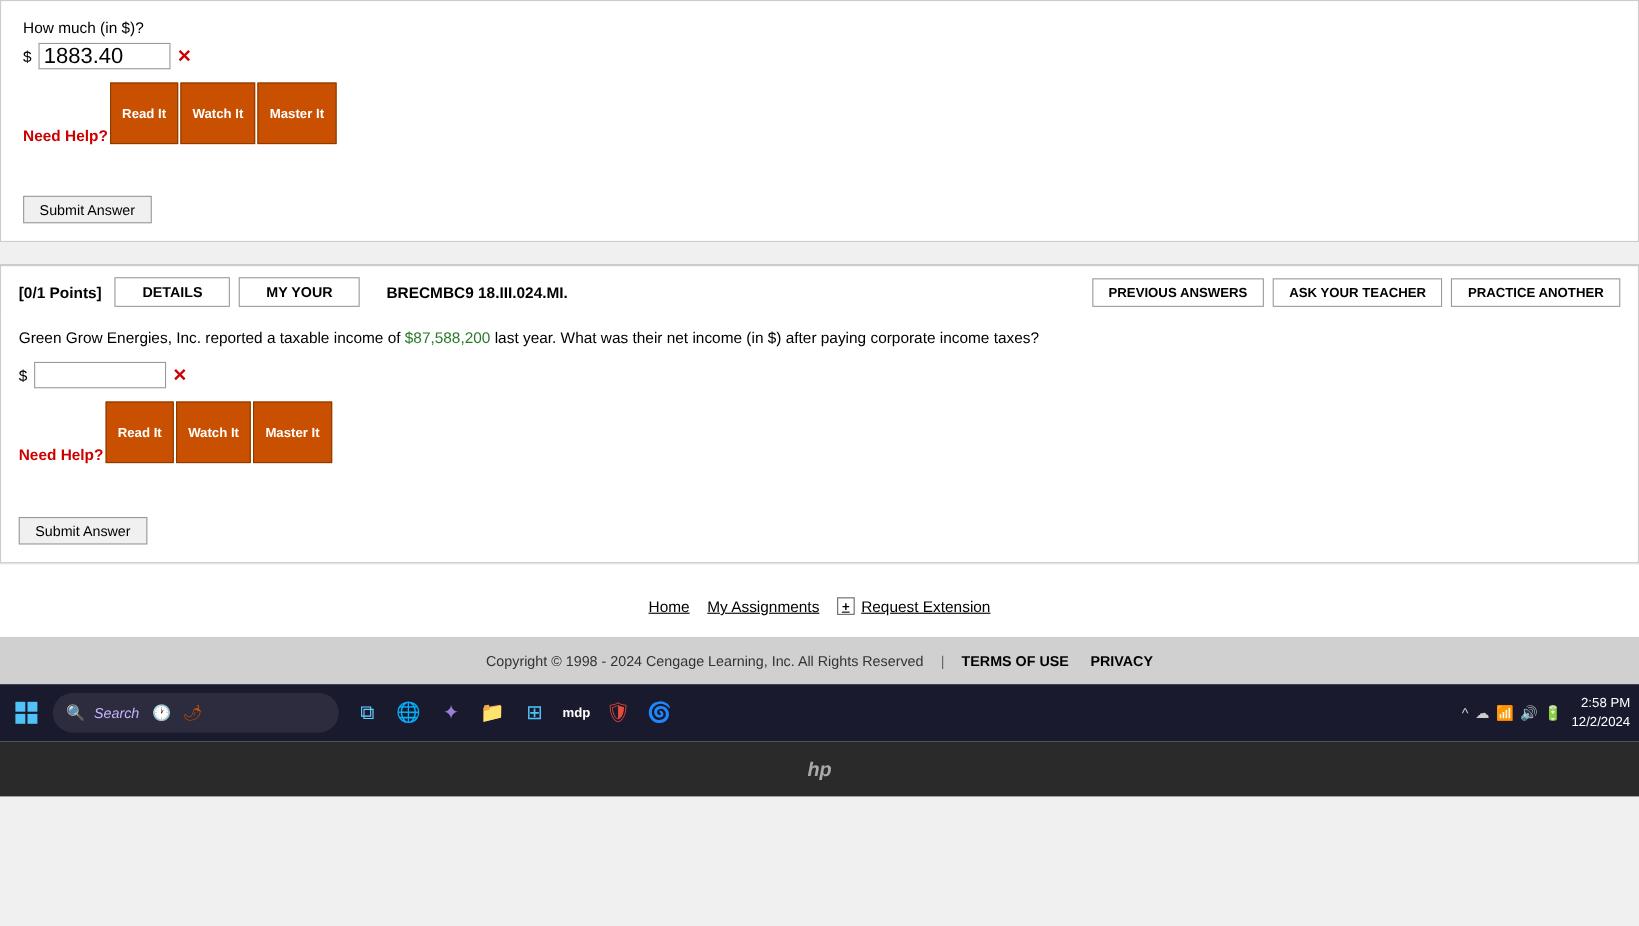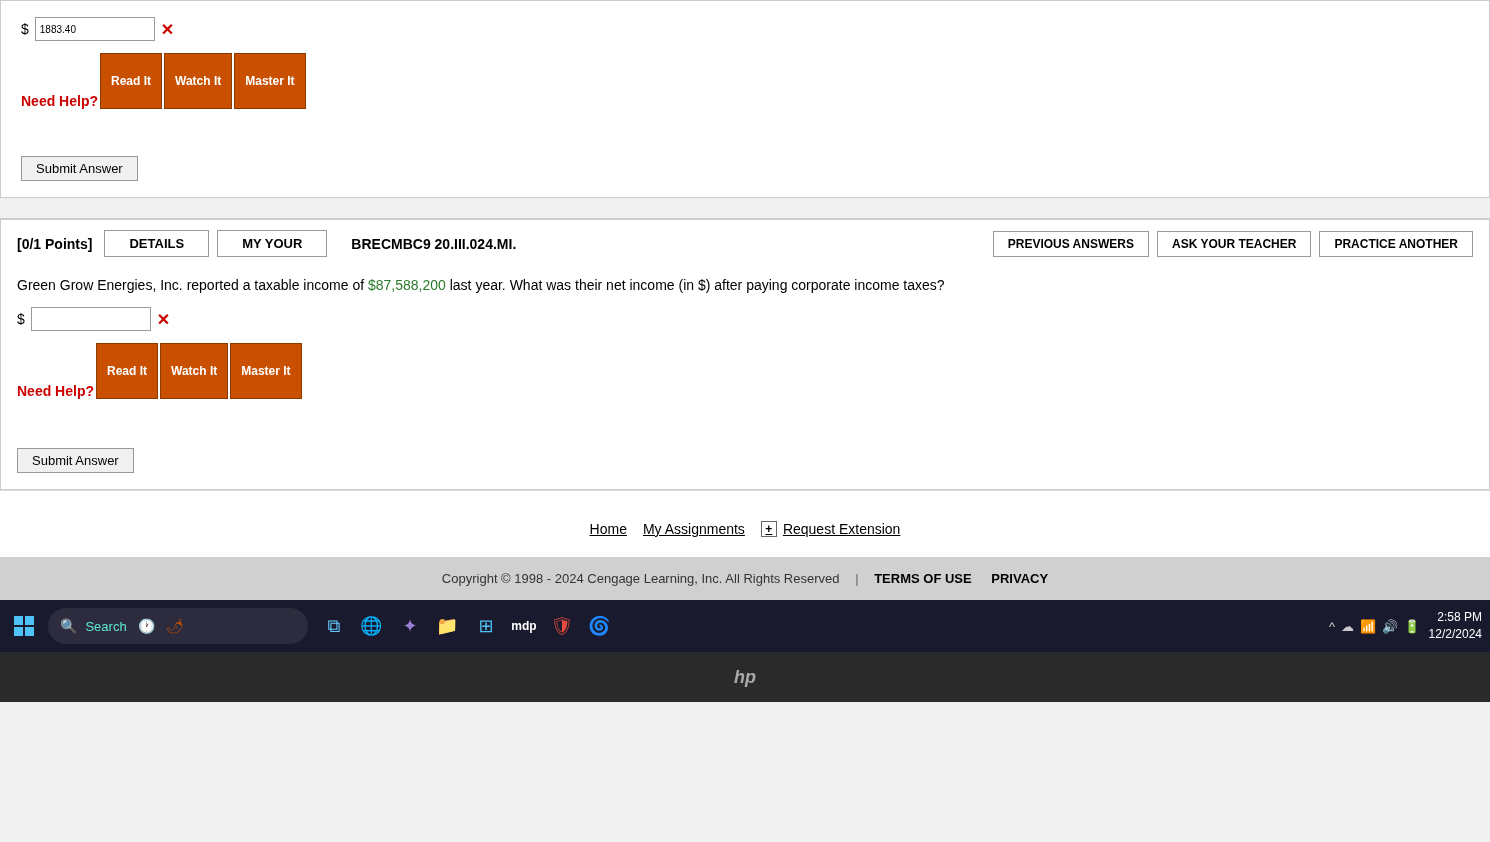--- a/index.html
+++ b/index.html
@@ -32,21 +32,21 @@
       margin-bottom: 12px;
     }
 
     .dollar-sign {
       font-size: 14px;
     }
 
     .answer-input {
       border: 1px solid #999;
       padding: 2px 4px;
-      font-size: 10px;
+      font-size: 20px;
       width: 120px;
       height: 24px;
     }
 
     .x-mark {
       color: #c00;
       font-size: 16px;
       font-weight: bold;
       cursor: pointer;
     }
@@ -254,22 +254,23 @@
       height: 36px;
       margin-left: 4px;
     }
 
     .search-icon-tb {
       color: #aaa;
       font-size: 14px;
     }
 
     .search-text-tb {
-      color: #5eead4;
+      color: #c4b5fd;
       font-size: 13px;
+      font-style: italic;
     }
 
     .taskbar-icons {
       display: flex;
       align-items: center;
       gap: 6px;
       margin-left: 6px;
     }
 
     .tb-icon {
@@ -322,41 +323,44 @@
       color: #aaa;
       font-size: 18px;
       font-style: italic;
       font-weight: bold;
     }
   </style>
 </head>
 <body>
 
 <div class="main-content">
+  <div class="question-label">
+    <span>How much (in $)?</span>
+  </div>
   <div class="input-row">
     <span class="dollar-sign">$</span>
     <input class="answer-input" type="text" value="1883.40" style="">
     <span class="x-mark">✕</span>
   </div>
   <div class="need-help-row">
     <span class="need-help-label">Need Help?</span>
     <button class="help-btn">Read It</button>
     <button class="help-btn">Watch It</button>
     <button class="help-btn">Master It</button>
   </div>
   <div style="height:12px;"></div>
   <button class="submit-btn">Submit Answer</button>
 </div>
 
 <div style="margin-top: 18px;">
   <div class="points-row">
     <span class="points-badge">[0/1 Points]</span>
     <button class="tab-btn">DETAILS</button>
     <button class="tab-btn">MY YOUR</button>
-    <span class="assignment-code">BRECMBC9 20.III.024.MI.</span>
+    <span class="assignment-code">BRECMBC9 18.III.024.MI.</span>
     <button class="action-btn">PREVIOUS ANSWERS</button>
     <button class="action-btn">ASK YOUR TEACHER</button>
     <button class="action-btn">PRACTICE ANOTHER</button>
   </div>
 
   <div class="question-text">
     <span>Green Grow Energies, Inc. reported a taxable income of </span><span class="highlight-amount">$87,588,200</span><span> last year. What was their net income (in $) after paying corporate income taxes?</span>
   </div>
 
   <div class="second-question-block">

